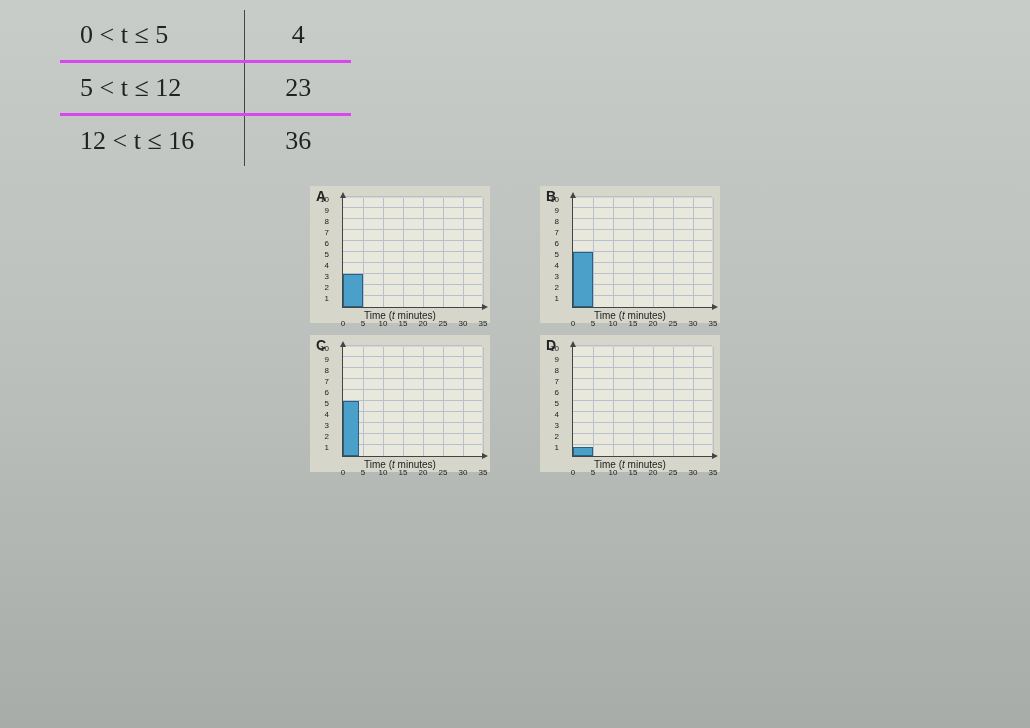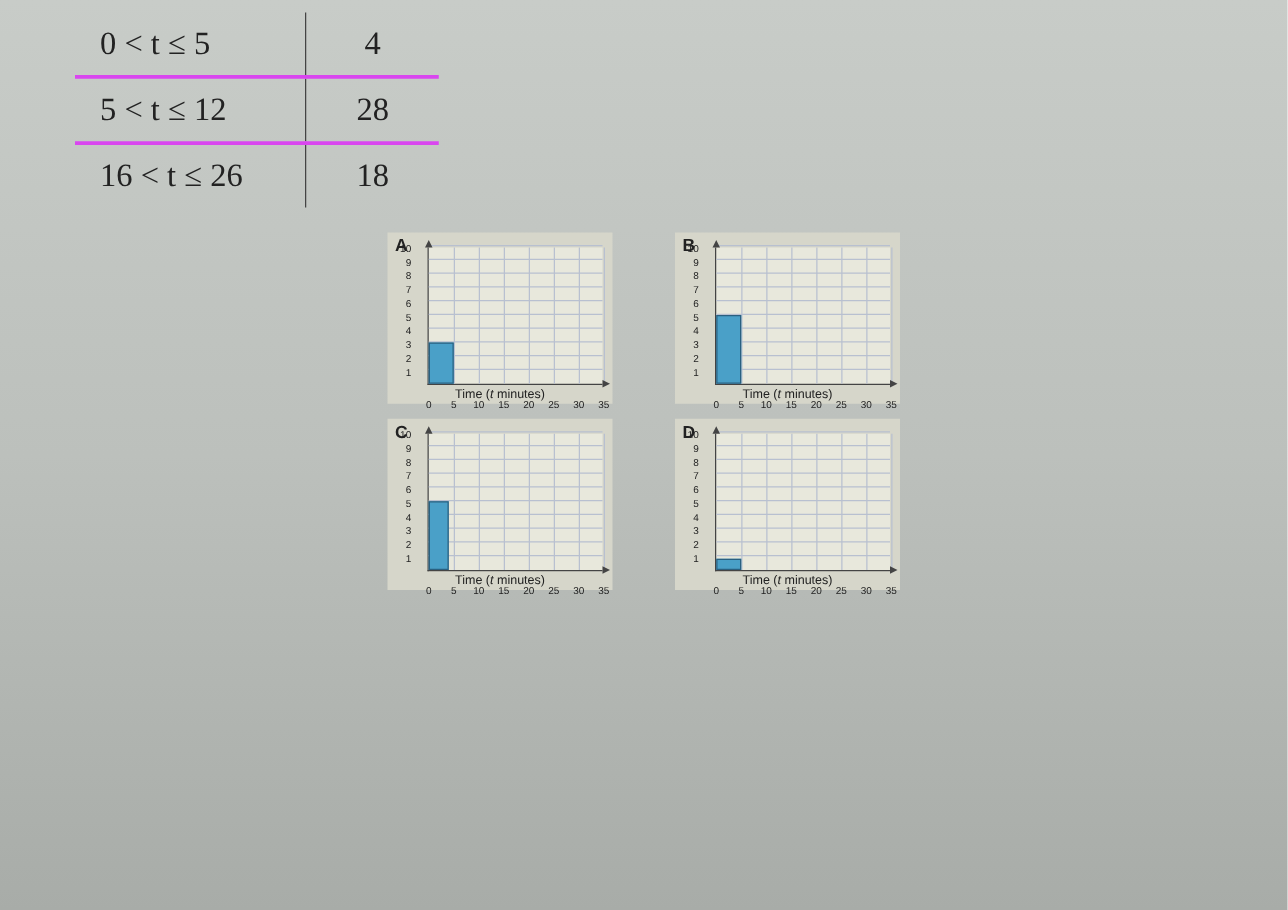--- a/index.html
+++ b/index.html
@@ -155,25 +155,25 @@
 <div class="page">
 
   <table class="data-table">
     <tbody>
         <tr>
       <td class="col-divider">0 &lt; t ≤ 5</td>
       <td class="val">4</td>
     </tr>
     <tr>
       <td class="col-divider">5 &lt; t ≤ 12</td>
-      <td class="val">28</td>
+      <td class="val">23</td>
     </tr>
     <tr>
-      <td class="col-divider">16 &lt; t ≤ 26</td>
-      <td class="val">18</td>
+      <td class="col-divider">12 &lt; t ≤ 16</td>
+      <td class="val">36</td>
     </tr>
   </tbody>
     </table>
 
 
   <div class="charts">
 
   <div class="mini-chart">
         <div class="label-letter">A</div>
         <div class="ylabel">Frequency density</div>

